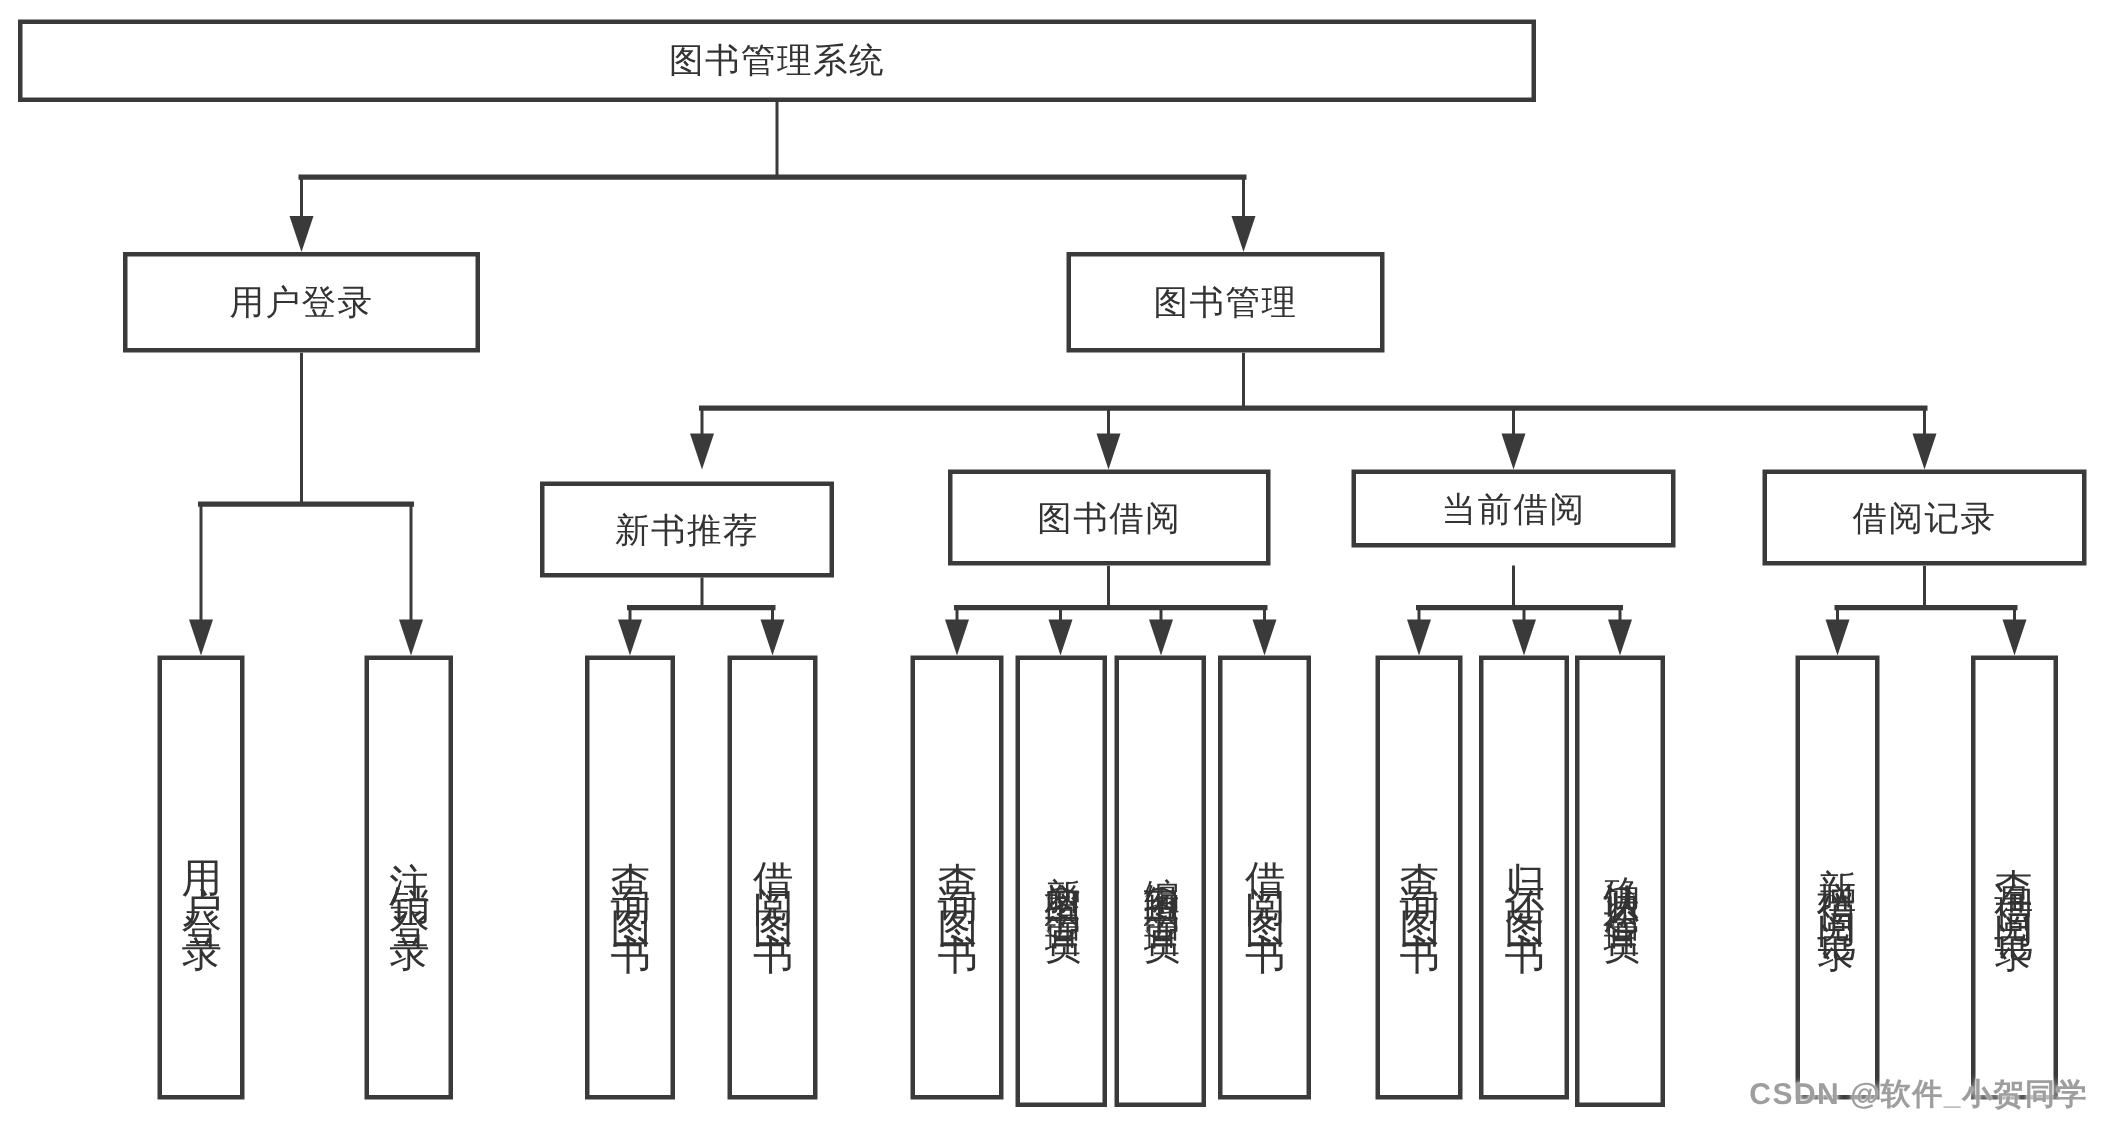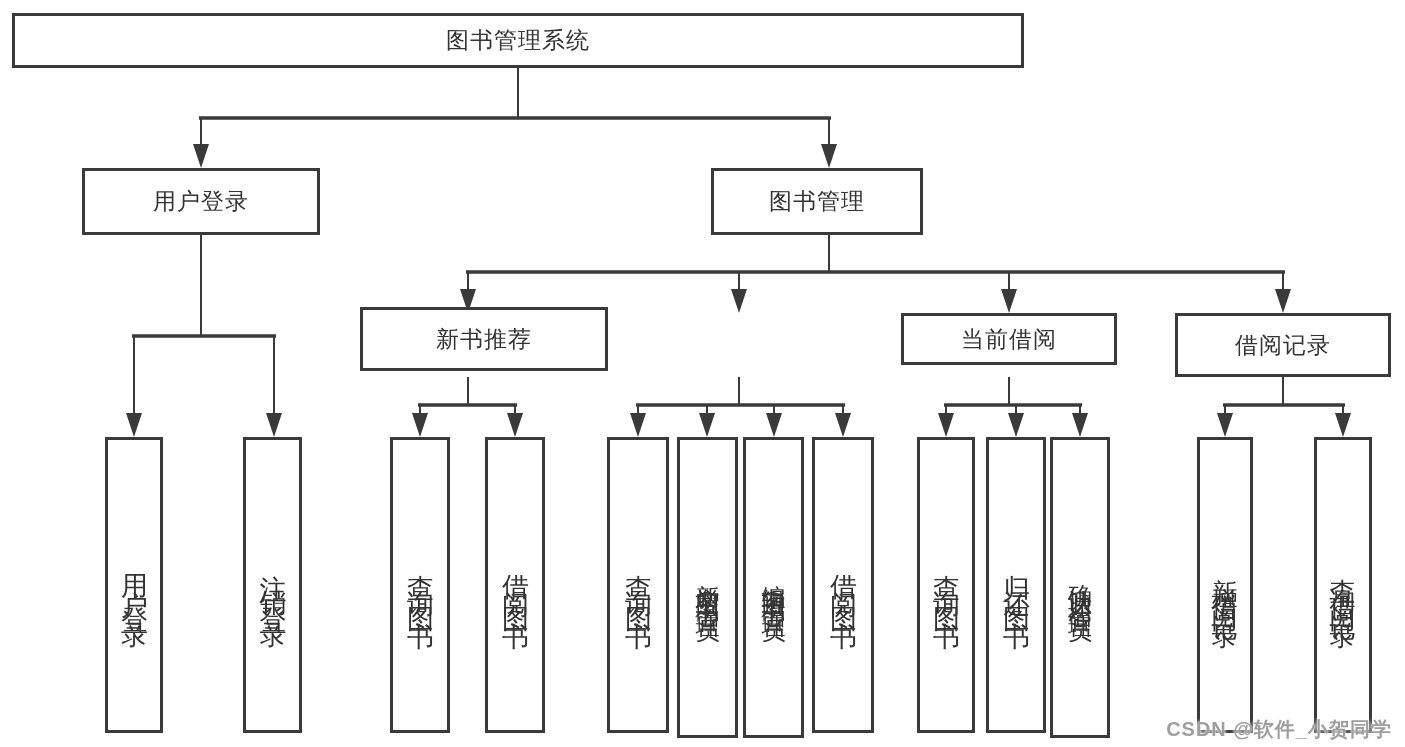--- a/index.html
+++ b/index.html
@@ -133,22 +133,25 @@
     <span>图书管理系统</span>
   </div>
 
   <div class="box h" style="left:82px;top:168px;width:238px;height:67px">
     <span>用户登录</span>
   </div>
   <div class="box h" style="left:711px;top:168px;width:212px;height:67px">
     <span>图书管理</span>
   </div>
 
-  <div class="box h" style="left:360px;top:307px;width:248px;height:64px">
+  <div class="box h" style="left:360px;top:321px;width:196px;height:64px">
     <span>新书推荐</span>
+  </div>
+  <div class="box h" style="left:632px;top:313px;width:215px;height:64px">
+    <span>图书借阅</span>
   </div>
   <div class="box h" style="left:901px;top:313px;width:216px;height:52px">
     <span>当前借阅</span>
   </div>
   <div class="box h" style="left:1175px;top:313px;width:216px;height:64px">
     <span>借阅记录</span>
   </div>
 
   <div class="box v v4" style="left:105px;top:437px;width:58px;height:296px">
     <span>用户登录</span>

